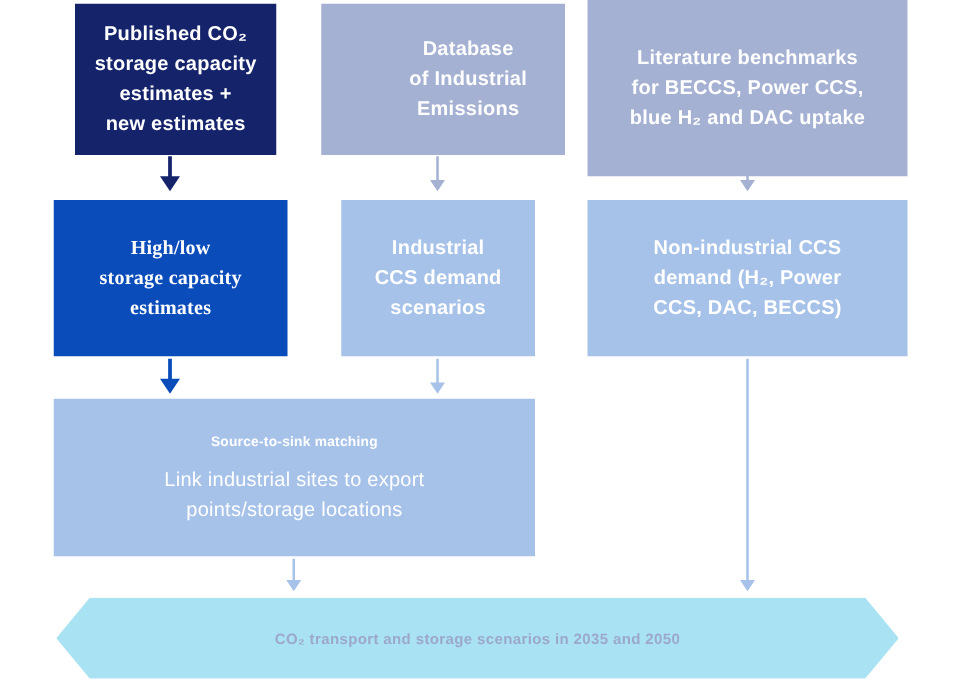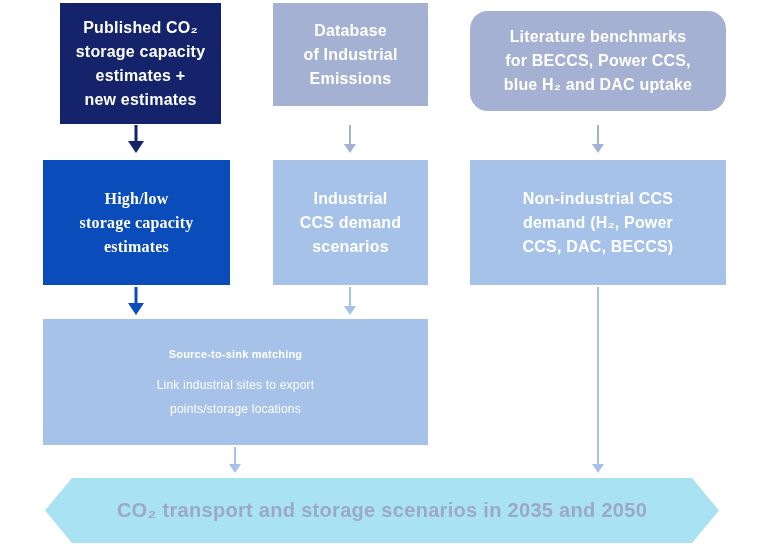--- a/index.html
+++ b/index.html
@@ -28,32 +28,32 @@
     font-weight: bold;
     letter-spacing: 0.2px;
   }
   .navy      { background: var(--navy, #15236b); }
   .bright    { background: var(--brightBlue, #0a4cba); }
   .slate     { background: var(--slate, #a5b1d3); }
   .lightblue { background: var(--lightBlue, #a7c2e9); }
 
   .matching-inner { display: flex; flex-direction: column; gap: 8px; }
   .matching-title { font-weight: bold; font-size: 11px; line-height: 22px; }
-  .matching-sub   { font-weight: normal; font-size: 12px; line-height: 24px; }
+  .matching-sub   { font-weight: normal; font-size: 16px; line-height: 24px; }
 
   .banner {
     position: absolute;
     left: 45px; top: 478px; width: 674px; height: 65px;
     background: var(--cyan, #a9e3f3);
     clip-path: polygon(0 50%, 4% 0, 96% 0, 100% 50%, 96% 100%, 4% 100%);
     display: flex; align-items: center; justify-content: center;
     text-align: center;
     color: var(--bannerText, #9ca8cb);
     font-weight: bold;
-    font-size: 20px;
+    font-size: 12px;
     letter-spacing: 0.3px;
   }
 
   .arrow { position: absolute; width: 18px; }
   .arrow .shaft {
     position: absolute; left: 50%; transform: translateX(-50%);
     top: 0; bottom: 8px; width: 2px;
   }
   .arrow .head {
     position: absolute; left: 50%; transform: translateX(-50%);
@@ -78,25 +78,25 @@
 </head>
 <body>
 
 <div class="stage">
 
   <div class="fbox navy" style="left:60px; top:3px; width:161px; height:121px;">Published CO₂
 storage capacity
 estimates +
 new estimates</div>
 
-  <div class="fbox slate" style="left:273px; top:3px; width:155px; height:103px;">Database
+  <div class="fbox slate" style="left:257px; top:3px; width:155px; height:121px;padding-left:40px;">Database
 of Industrial
 Emissions</div>
 
-  <div class="fbox slate" style="left:470px; top:11px; width:256px; height:100px;border-radius:18px;">Literature benchmarks
+  <div class="fbox slate" style="left:470px; top:0; width:256px; height:141px;">Literature benchmarks
 for BECCS, Power CCS,
 blue H₂ and DAC uptake</div>
 
   <div class="arrow thick navy-a" style="left:127px; top:125px; height:28px;">
     <div class="shaft"></div>
     <div class="head"></div>
   </div>
   <div class="arrow slate-a" style="left:341px; top:125px; height:28px;">
     <div class="shaft"></div>
     <div class="head"></div>

